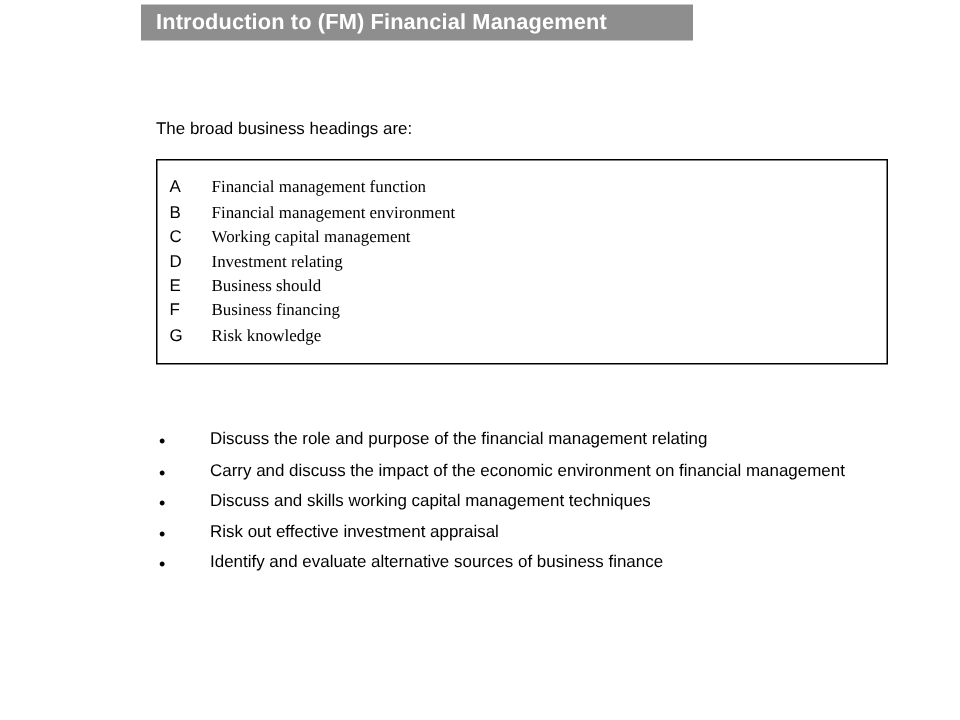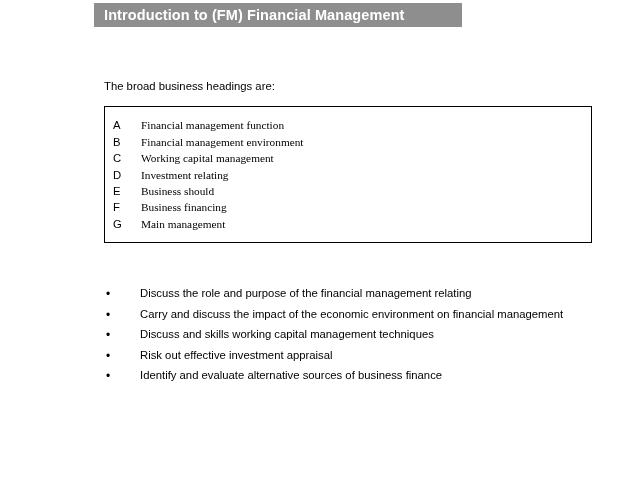--- a/index.html
+++ b/index.html
@@ -163,21 +163,21 @@
       <div class="syllabus-row">
         <span class="letter">E</span>
         <span class="text">Business should</span>
       </div>
       <div class="syllabus-row">
         <span class="letter">F</span>
         <span class="text">Business financing</span>
       </div>
       <div class="syllabus-row">
         <span class="letter">G</span>
-        <span class="text">Main management</span>
+        <span class="text">Risk knowledge</span>
       </div>
     </div>
 
     <div class="gap-20"></div>
 
     <div class="gap-10"></div>
 
     <div class="gap-12"></div>
 
     <ul class="caps-list">

